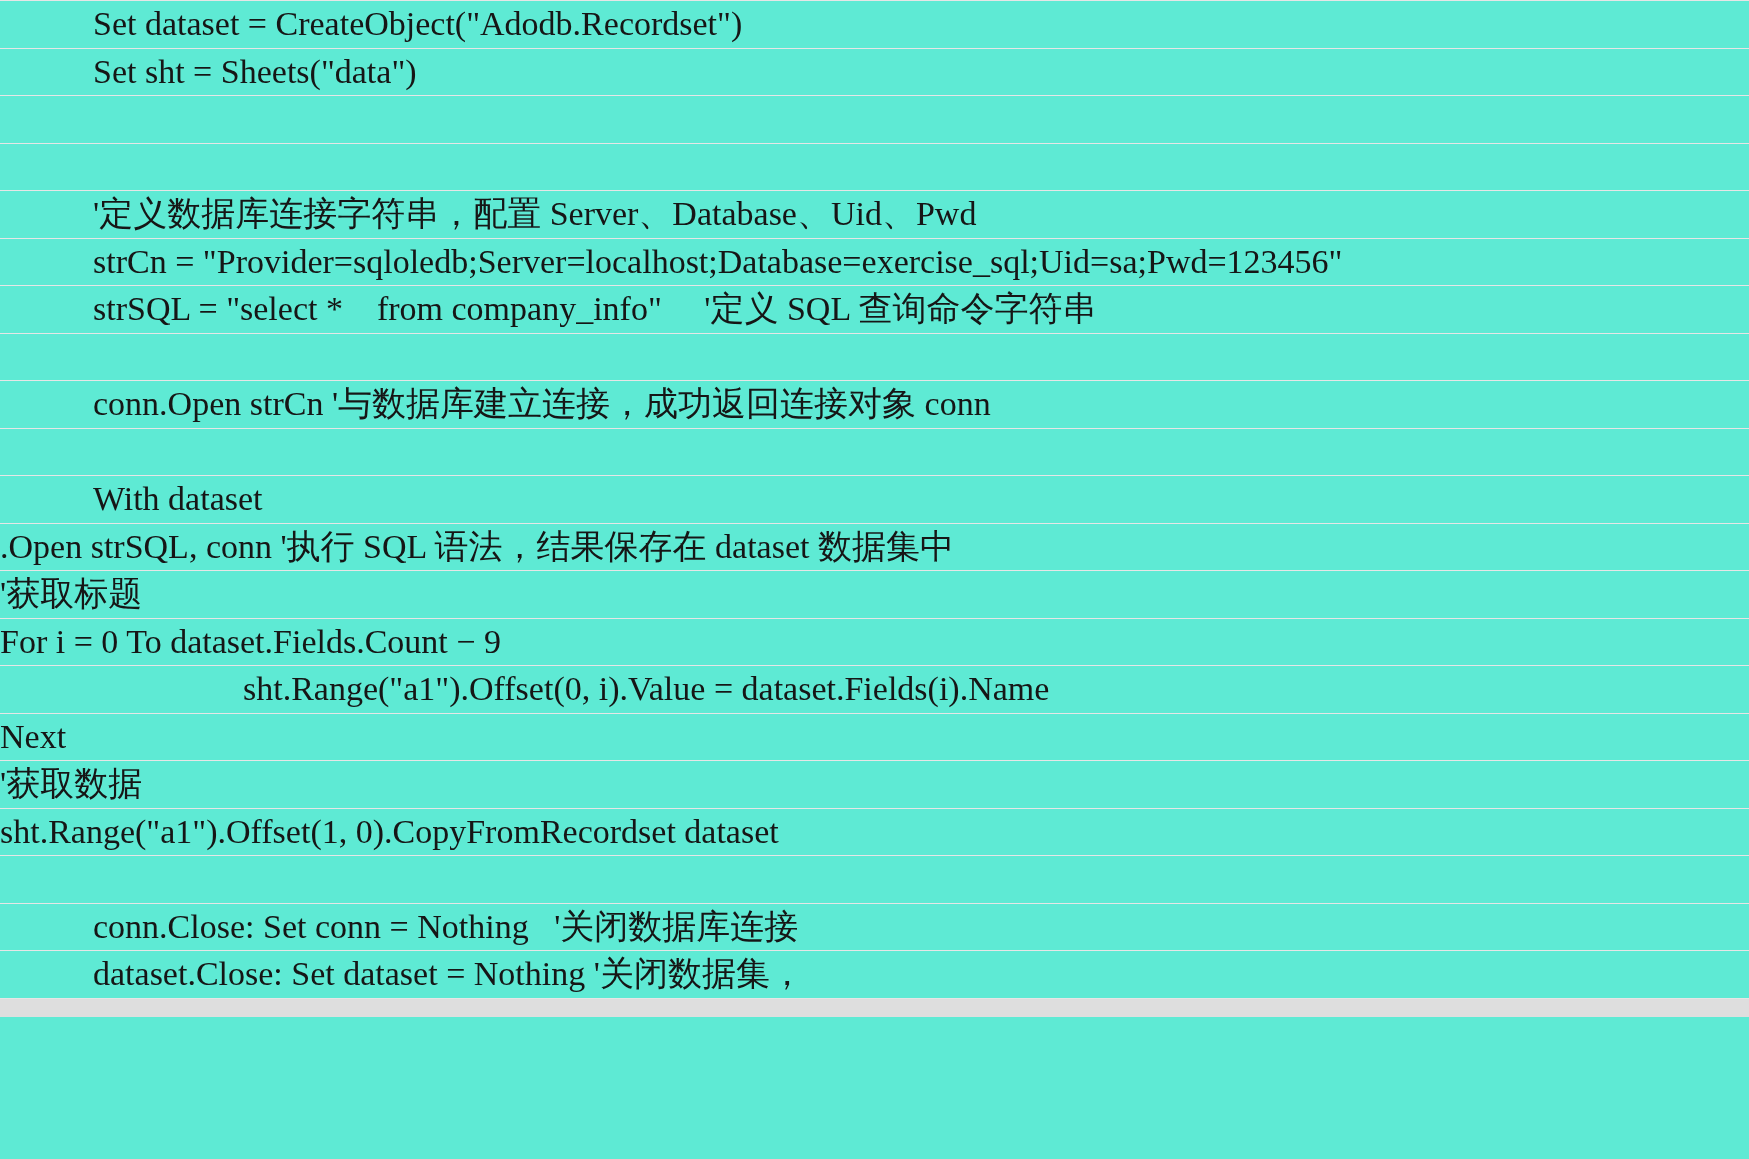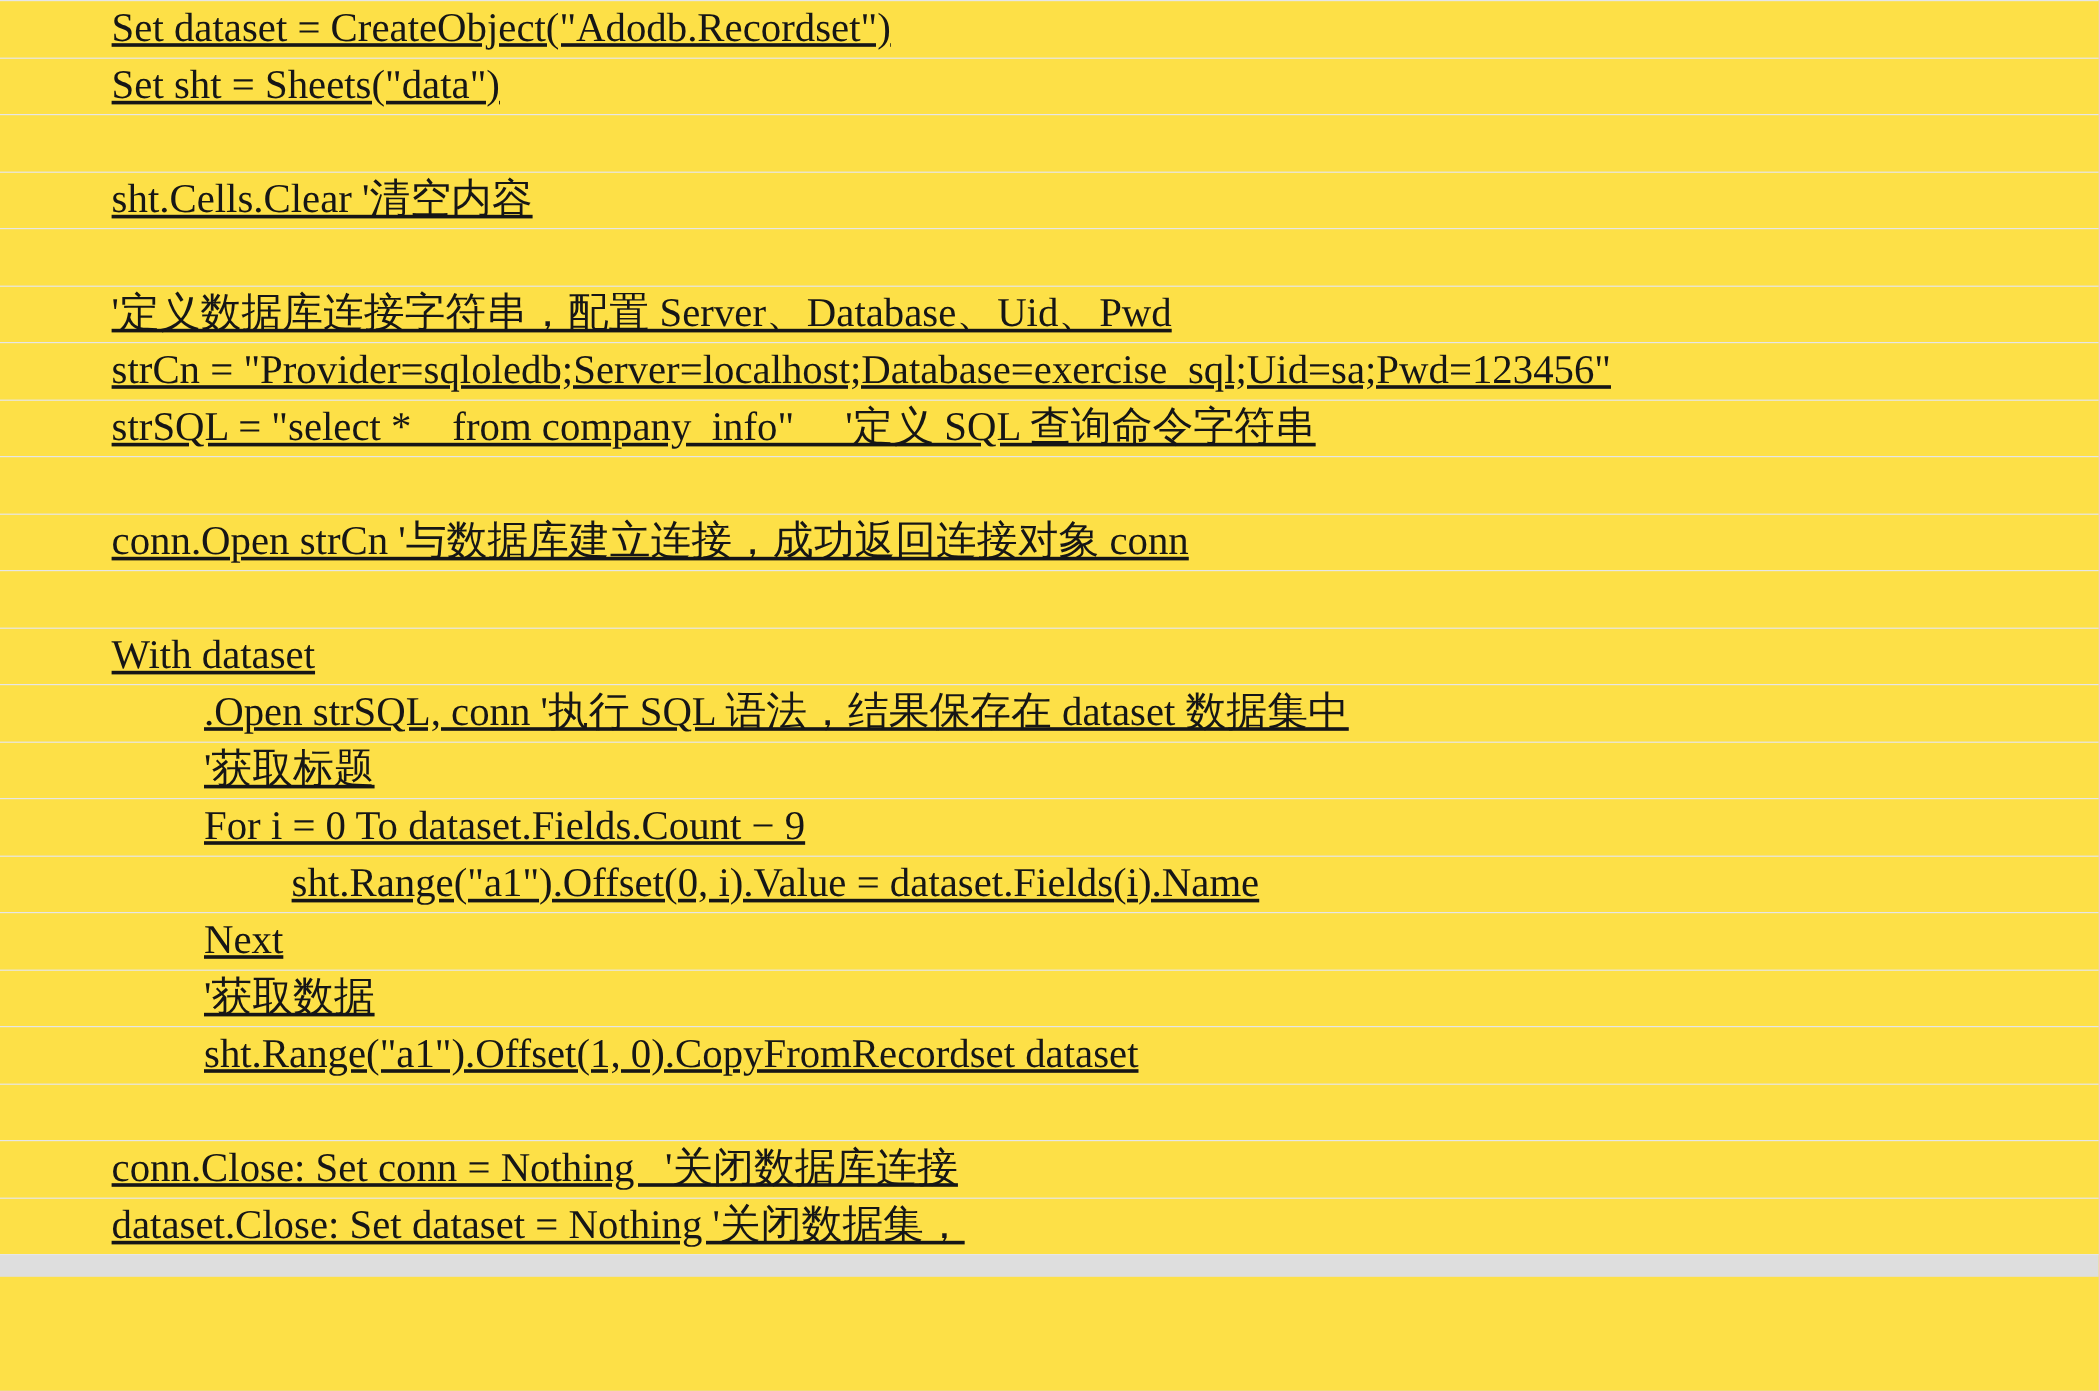--- a/index.html
+++ b/index.html
@@ -8,52 +8,50 @@
   }
   body {
     width: 1749px;
     height: 1159px;
     background: #d9d9d9;
     overflow: hidden;
   }
   .page {
     width: 1749px;
     height: 1159px;
-    background: #fde047;
+    background: #5eead4;
     font-family: "Liberation Serif", "DejaVu Serif", serif;
     font-size: 34px;
     color: #161616;
-    text-decoration: underline;
   }
   .code-line {
     height: 47.5px;
     line-height: 46.5px;
     box-sizing: border-box;
     border-top: 1px solid #e6e6e6;
     white-space: pre;
     overflow: hidden;
   }
   .indent-0 { padding-left: 93px; }
-  .indent-1 { padding-left: 170px; }
+  .indent-1 { }
   .indent-2 { padding-left: 243px; }
   .bottom-filler {
     height: 19px;
     box-sizing: border-box;
     border-top: 1px solid #e6e6e6;
     background: #dedede;
   }
 </style>
 </head>
 <body>
 
 <div class="page">
   <div class="code-line indent-0">Set dataset = CreateObject("Adodb.Recordset")</div>
   <div class="code-line indent-0">Set sht = Sheets("data")</div>
   <div class="code-line indent-0"></div>
-  <div class="code-line indent-0">sht.Cells.Clear '清空内容</div>
   <div class="code-line indent-0"></div>
   <div class="code-line indent-0">'定义数据库连接字符串，配置 Server、Database、Uid、Pwd</div>
   <div class="code-line indent-0">strCn = "Provider=sqloledb;Server=localhost;Database=exercise_sql;Uid=sa;Pwd=123456"</div>
   <div class="code-line indent-0">strSQL = "select *    from company_info"     '定义 SQL 查询命令字符串</div>
   <div class="code-line indent-0"></div>
   <div class="code-line indent-0">conn.Open strCn '与数据库建立连接，成功返回连接对象 conn</div>
   <div class="code-line indent-0"></div>
   <div class="code-line indent-0">With dataset</div>
   <div class="code-line indent-1">.Open strSQL, conn '执行 SQL 语法，结果保存在 dataset 数据集中</div>
   <div class="code-line indent-1">'获取标题</div>

